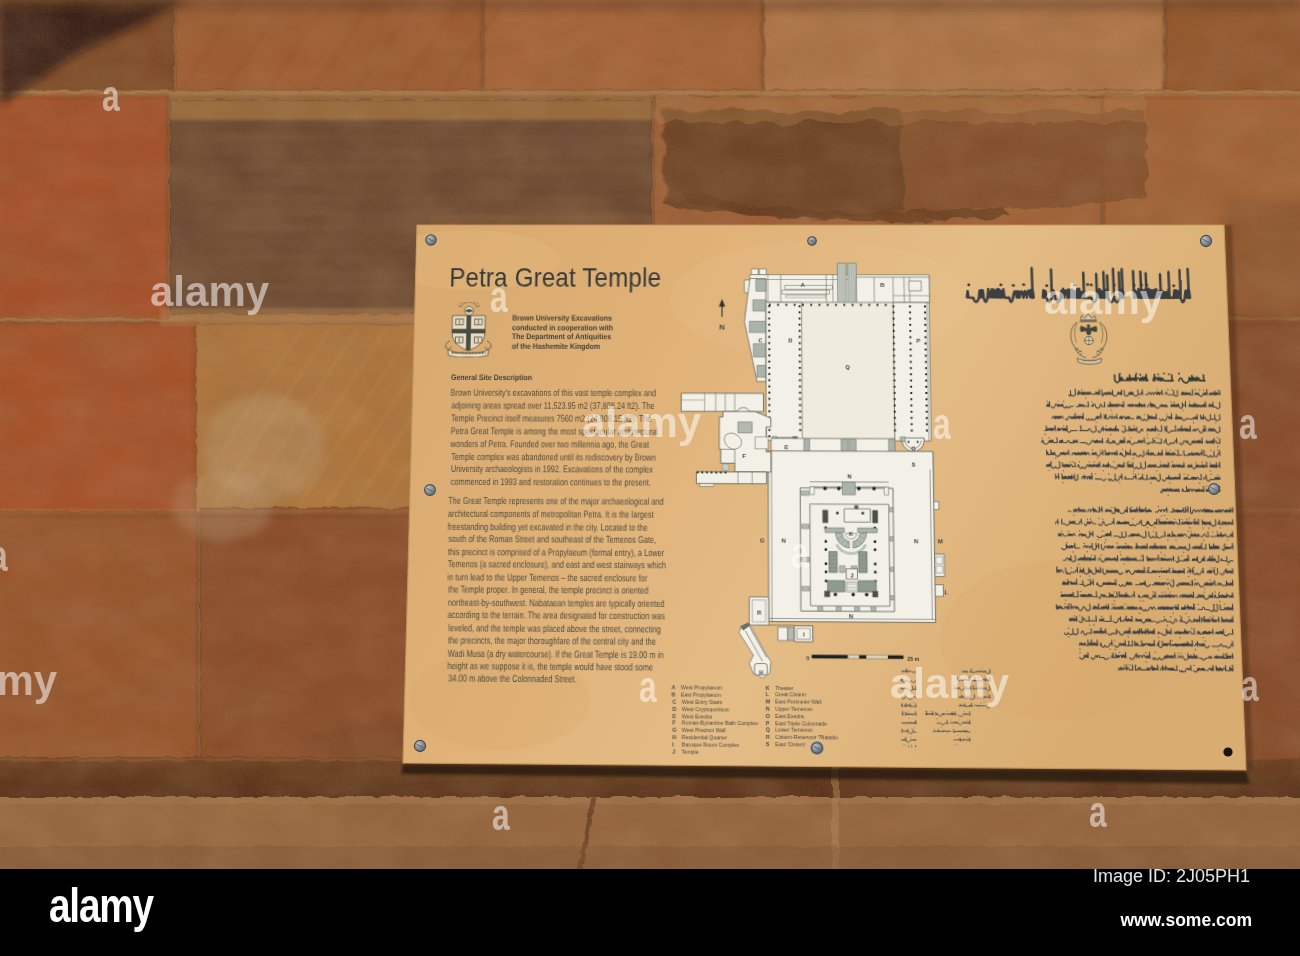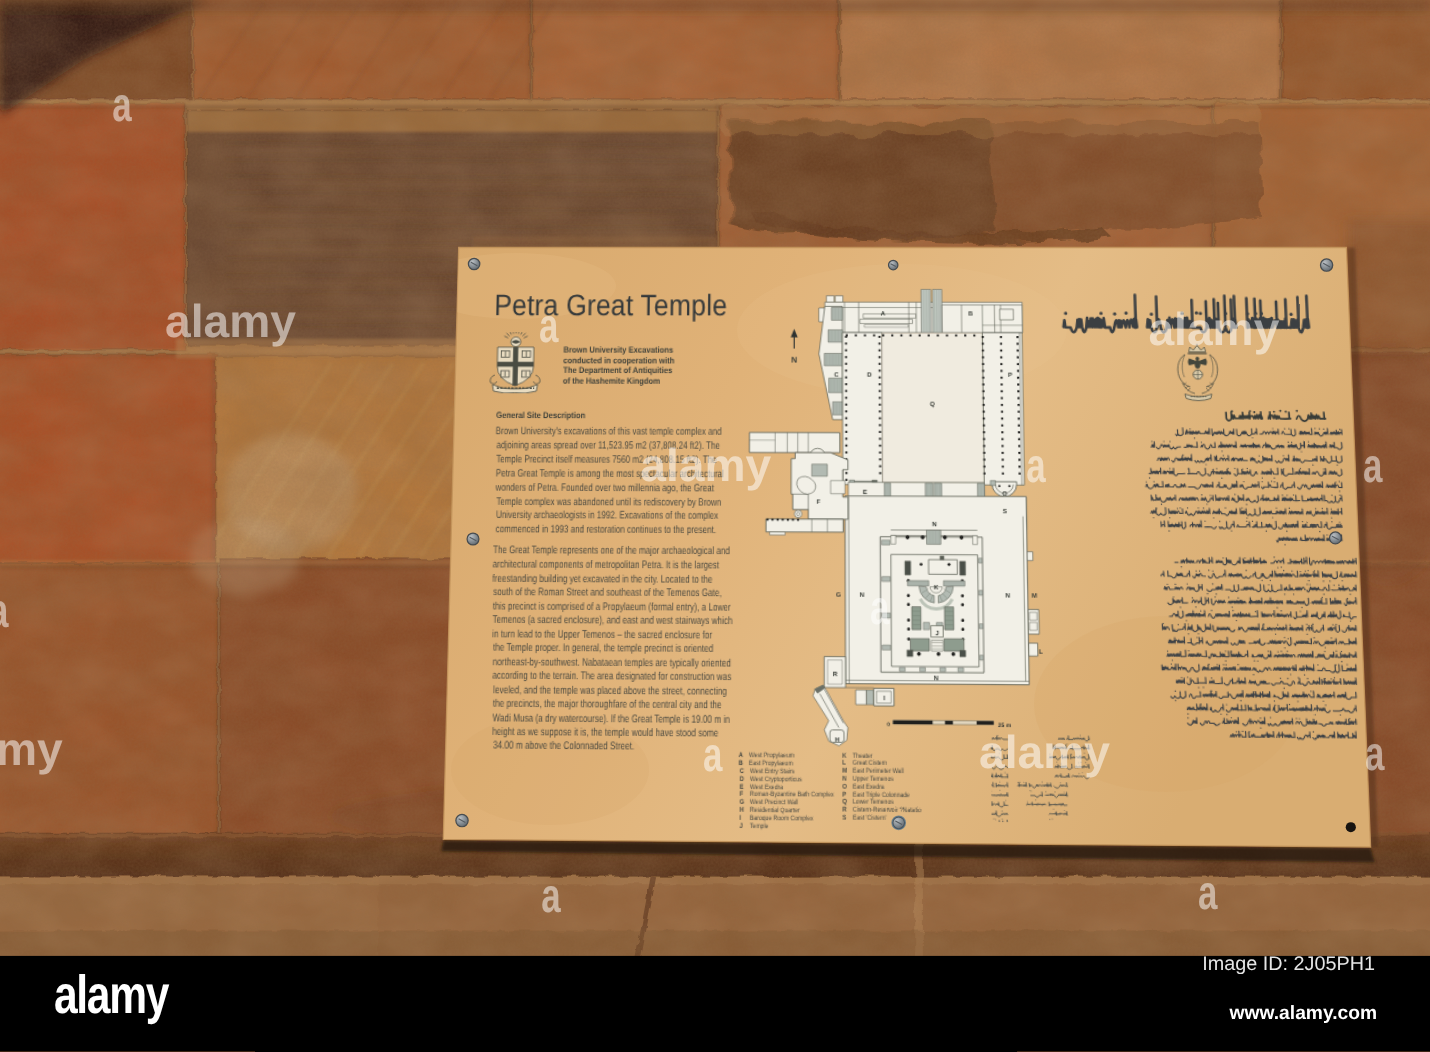--- a/index.html
+++ b/index.html
@@ -1231,13 +1231,13 @@
 <div class="wma" style="left:1239px;top:399px">a</div>
 <div class="wma" style="left:791px;top:528px">a</div>
 <div class="wma" style="left:639px;top:662px">a</div>
 <div class="wma" style="left:1241px;top:661px">a</div>
 <div class="wma" style="left:1089px;top:787px">a</div>
 <div class="wma" style="left:492px;top:790px">a</div>
 <div class="wma" style="left:-10px;top:531px">a</div>
 <div style="position:absolute;left:0;top:869px;width:1300px;height:87px;background:#000"></div>
 <div style="position:absolute;left:49px;top:877px;color:#fff;font-weight:bold;font-size:49px;letter-spacing:-1.5px;transform:scaleX(0.79);transform-origin:0 0">alamy</div>
 <div style="position:absolute;left:1050px;top:866px;width:200px;text-align:right;color:#e5e5e5;font-size:18px">Image ID: 2J05PH1</div>
-<div style="position:absolute;left:1052px;top:910px;width:200px;text-align:right;color:#ffffff;font-weight:bold;font-size:17.5px">www.alamy.com</div>
+<div style="position:absolute;left:1052px;top:910px;width:200px;text-align:right;color:#ffffff;font-weight:bold;font-size:17.5px">www.some.com</div>
 </div>
 </body></html>

